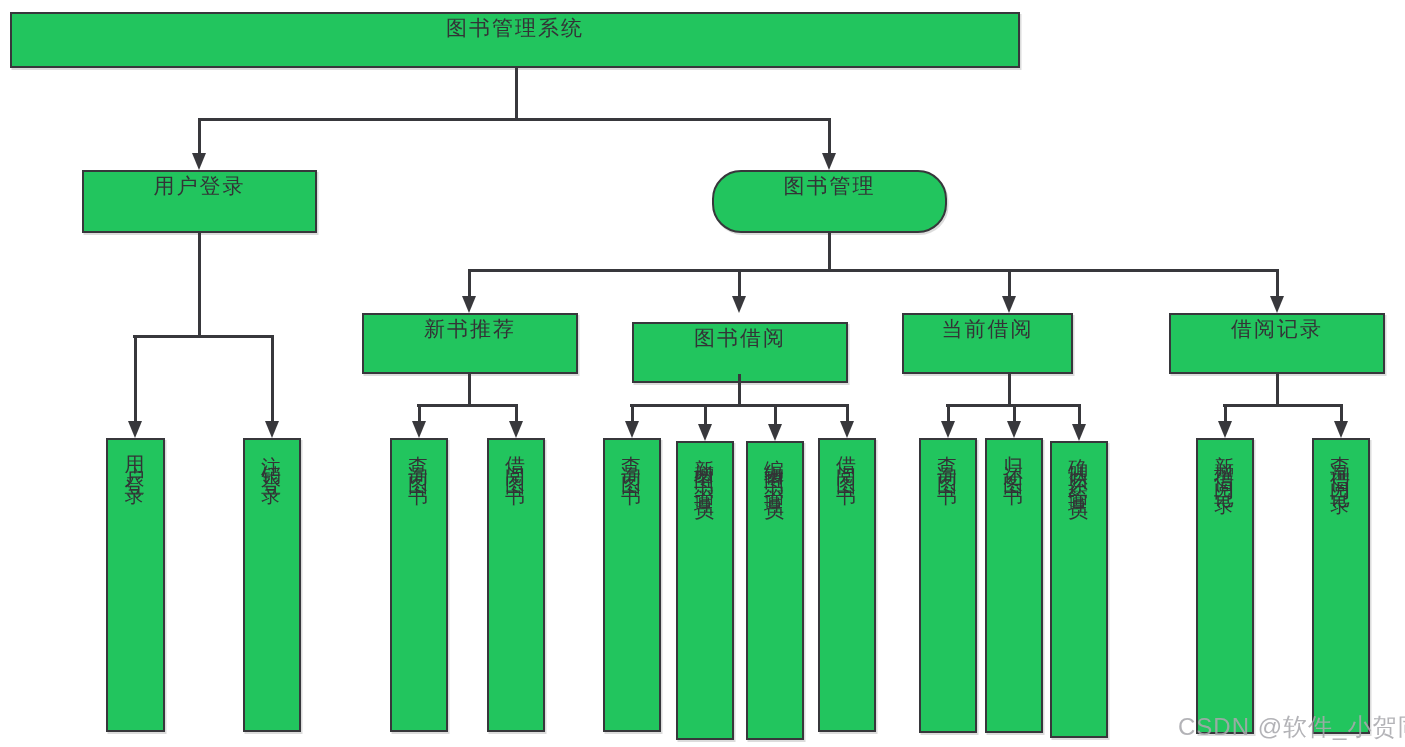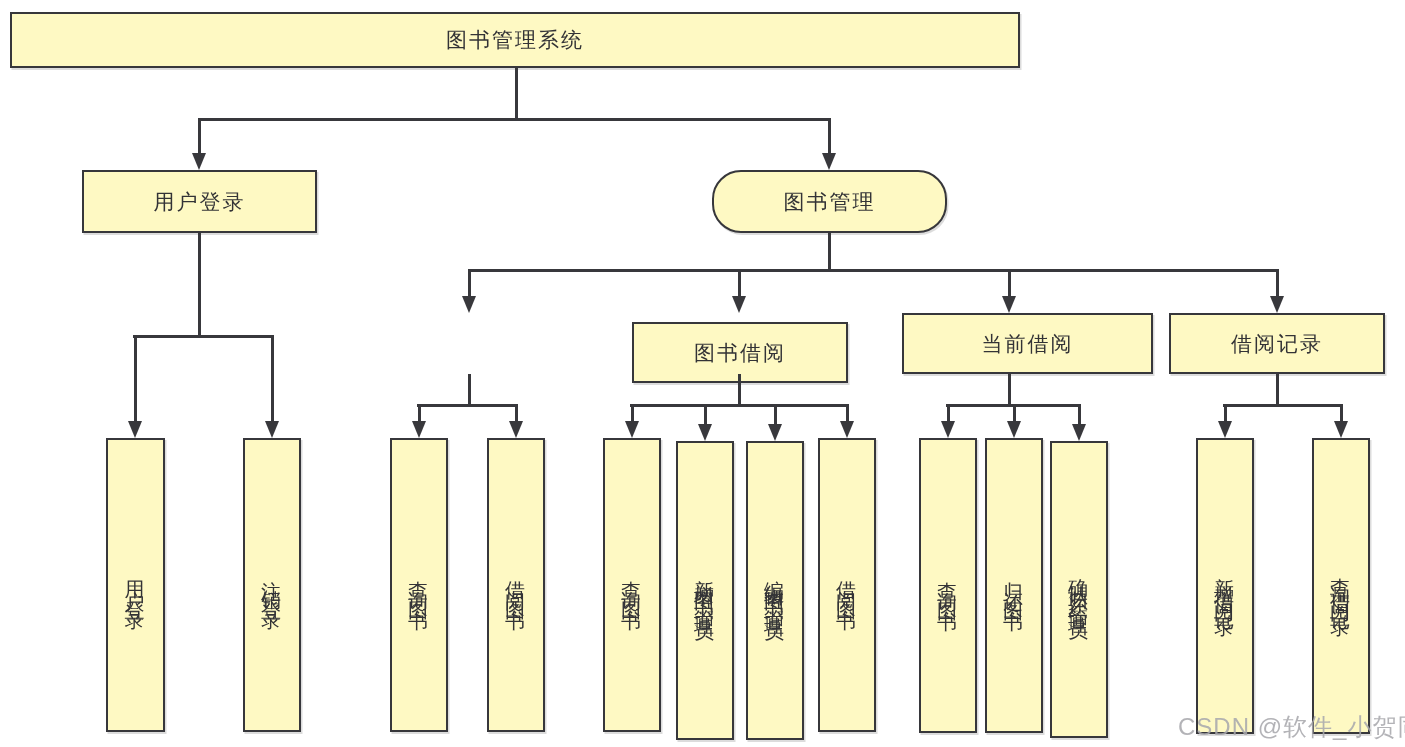--- a/index.html
+++ b/index.html
@@ -4,23 +4,23 @@
 <style>
   html,body { margin:0; padding:0; background:#ffffff; }
   #canvas {
     position:relative; width:1405px; height:747px;
     background:#ffffff; overflow:hidden;
     font-family:"Liberation Sans","DejaVu Sans",sans-serif;
     color:#333336;
   }
   .box {
     position:absolute; box-sizing:border-box;
-    border:2.5px solid #37373b; background:#fef9c3;
+    border:2.5px solid #37373b; background:#22c55e;
     box-shadow:1.5px 2px 0 rgba(60,60,60,0.18);
-    display:flex; align-items:center; justify-content:center;
+    display:flex; align-items:flex-start; justify-content:center;
   }
   .h-box span {
     font-size:21px; letter-spacing:2px; white-space:nowrap; color:#333336;
   }
   .v-box span {
     writing-mode:vertical-rl; text-orientation:mixed;
     font-size:20px; letter-spacing:10px; color:#333336;
     white-space:nowrap;
   }
   .l { position:absolute; background:#38383c; }
@@ -44,24 +44,27 @@
     <span>图书管理系统</span>
   </div>
 
   <div class="box h-box" style="left:82px; top:170px; width:235px; height:63px;">
     <span>用户登录</span>
   </div>
   <div class="box h-box" style="left:712px; top:170px; width:235px; height:63px;border-radius:29px;">
     <span>图书管理</span>
   </div>
 
+  <div class="box h-box" style="left:362px; top:313px; width:216px; height:61px;">
+    <span>新书推荐</span>
+  </div>
   <div class="box h-box" style="left:632px; top:313px; width:216px; height:61px;margin-top:9px;">
     <span>图书借阅</span>
   </div>
-  <div class="box h-box" style="left:902px; top:313px; width:251px; height:61px;">
+  <div class="box h-box" style="left:902px; top:313px; width:171px; height:61px;">
     <span>当前借阅</span>
   </div>
   <div class="box h-box" style="left:1169px; top:313px; width:216px; height:61px;">
     <span>借阅记录</span>
   </div>
 
   <div class="box v-box" style="left:106px; top:438px; width:59px; height:294px;">
     <span>用户登录</span>
   </div>
   <div class="box v-box" style="left:243px; top:438px; width:58px; height:294px;">

